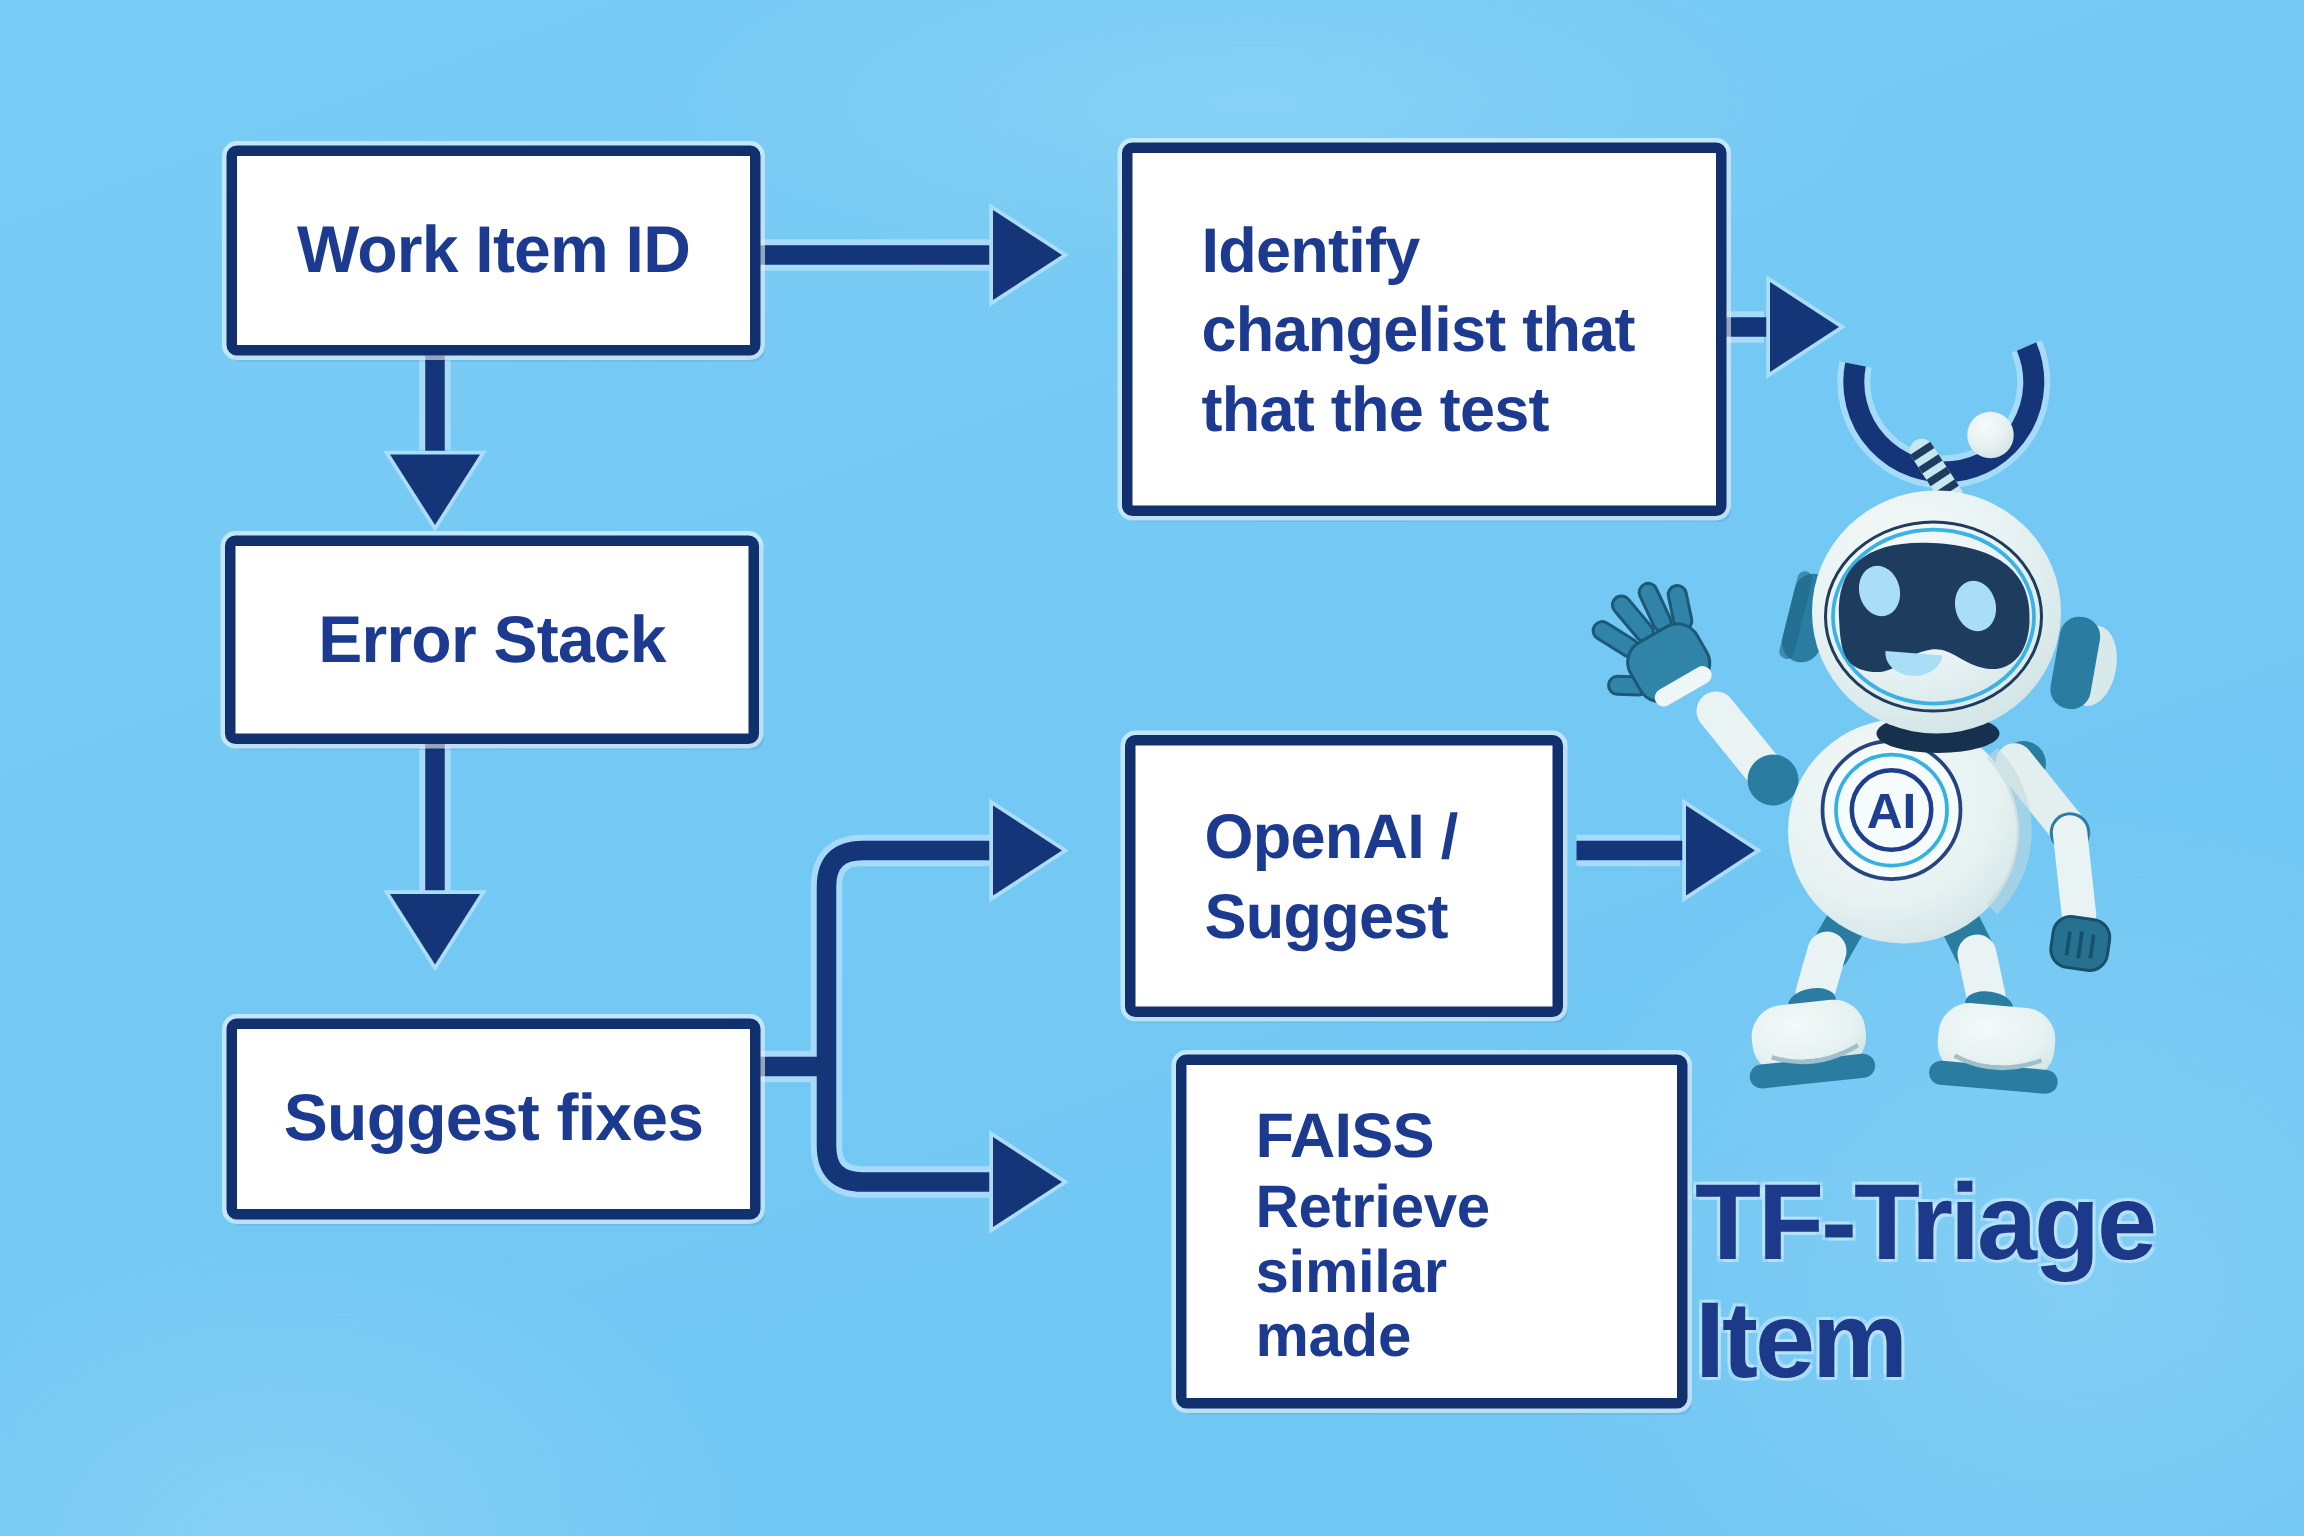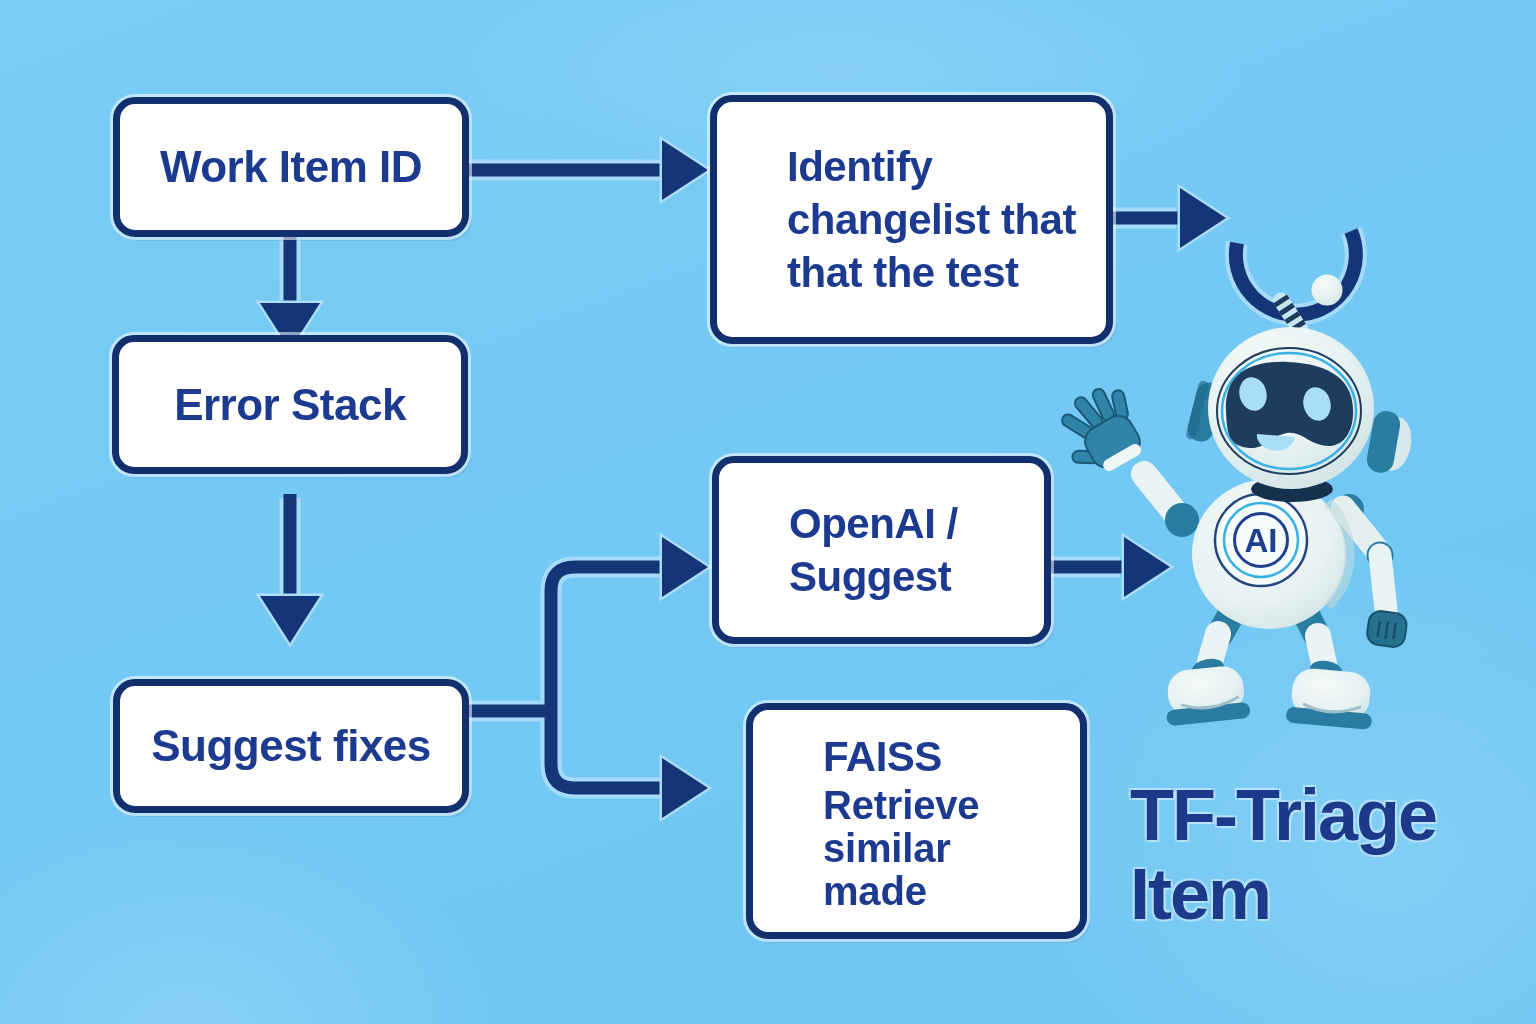--- a/index.html
+++ b/index.html
@@ -16,27 +16,27 @@
   svg.layer{position:absolute;left:0;top:0;}
 
   .conn-halo{fill:none;stroke:#abdcf8;stroke-width:21px;opacity:.9;}
   .conn{fill:none;stroke:#143678;stroke-width:13px;}
   .arrowhead{fill:#143678;stroke:#abdcf8;stroke-width:5px;paint-order:stroke;}
   .arc-halo{fill:none;stroke:#abdcf8;stroke-width:22px;opacity:.9;}
   .arc{fill:none;stroke:#143678;stroke-width:14px;}
 
   .node{
     position:absolute;box-sizing:border-box;background:#ffffff;
-    border:7px solid #12306e;border-radius:22px;
+    border:7px solid #12306e;border-radius:7px;
     box-shadow:0 0 0 3px rgba(255,255,255,.55), 3px 4px 0 rgba(16,48,110,.10);
     color:#1c3a8f;font-weight:bold;
-    display:flex;flex-direction:column;justify-content:center;
+    display:flex;flex-direction:column;justify-content:center;margin-left:38px;
   }
   .node.center{align-items:center;text-align:center;}
-  .node.left{align-items:flex-start;padding-left:70px;padding-right:12px;}
+  .node.left{align-items:flex-start;padding-left:46px;padding-right:12px;}
   .lbl-lg{font-size:44px;line-height:54px;letter-spacing:-.5px;}
   .lbl-md{font-size:42px;line-height:53px;letter-spacing:-.5px;}
   .lbl-heading{font-size:42px;line-height:54px;letter-spacing:-.5px;}
   .lbl-sm{font-size:40px;line-height:43px;letter-spacing:-.2px;}
 
   .caption{
     position:absolute;left:1130px;top:776px;
     font-size:72px;line-height:79px;font-weight:bold;letter-spacing:-2px;
     color:#1c398a;
     text-shadow:2px 2px 0 rgba(205,236,252,.55), -2px -2px 0 rgba(205,236,252,.55),
@@ -96,35 +96,35 @@
     <g>
       <path class="arc-halo" d="M 1237 243 A 60 60 0 1 0 1351 231"></path>
       <path class="arc" d="M 1237 243 A 60 60 0 1 0 1351 231"></path>
     </g>
   </svg>
 
   <div class="node center" style="left:113px;top:97px;width:356px;height:140px;">
     <div class="lbl-lg">Work Item ID</div>
   </div>
 
-  <div class="node center" style="left:112px;top:335px;width:356px;height:139px;">
+  <div class="node center" style="left:112px;top:357px;width:356px;height:139px;">
     <div class="lbl-lg">Error Stack</div>
   </div>
 
   <div class="node center" style="left:113px;top:679px;width:356px;height:134px;">
     <div class="lbl-lg">Suggest fixes</div>
   </div>
 
   <div class="node left" style="left:710px;top:95px;width:403px;height:249px;">
     <div class="lbl-md">Identify</div>
     <div class="lbl-md">changelist that</div>
     <div class="lbl-md">that the test</div>
   </div>
 
-  <div class="node left" style="left:712px;top:456px;width:339px;height:188px;">
+  <div class="node left" style="left:712px;top:490px;width:292px;height:188px;">
     <div class="lbl-md">OpenAI /</div>
     <div class="lbl-md">Suggest</div>
   </div>
 
   <div class="node left" style="left:746px;top:703px;width:341px;height:236px;">
     <div class="lbl-heading">FAISS</div>
     <div class="lbl-sm">Retrieve similar</div>
     <div class="lbl-sm">made</div>
   </div>
 

